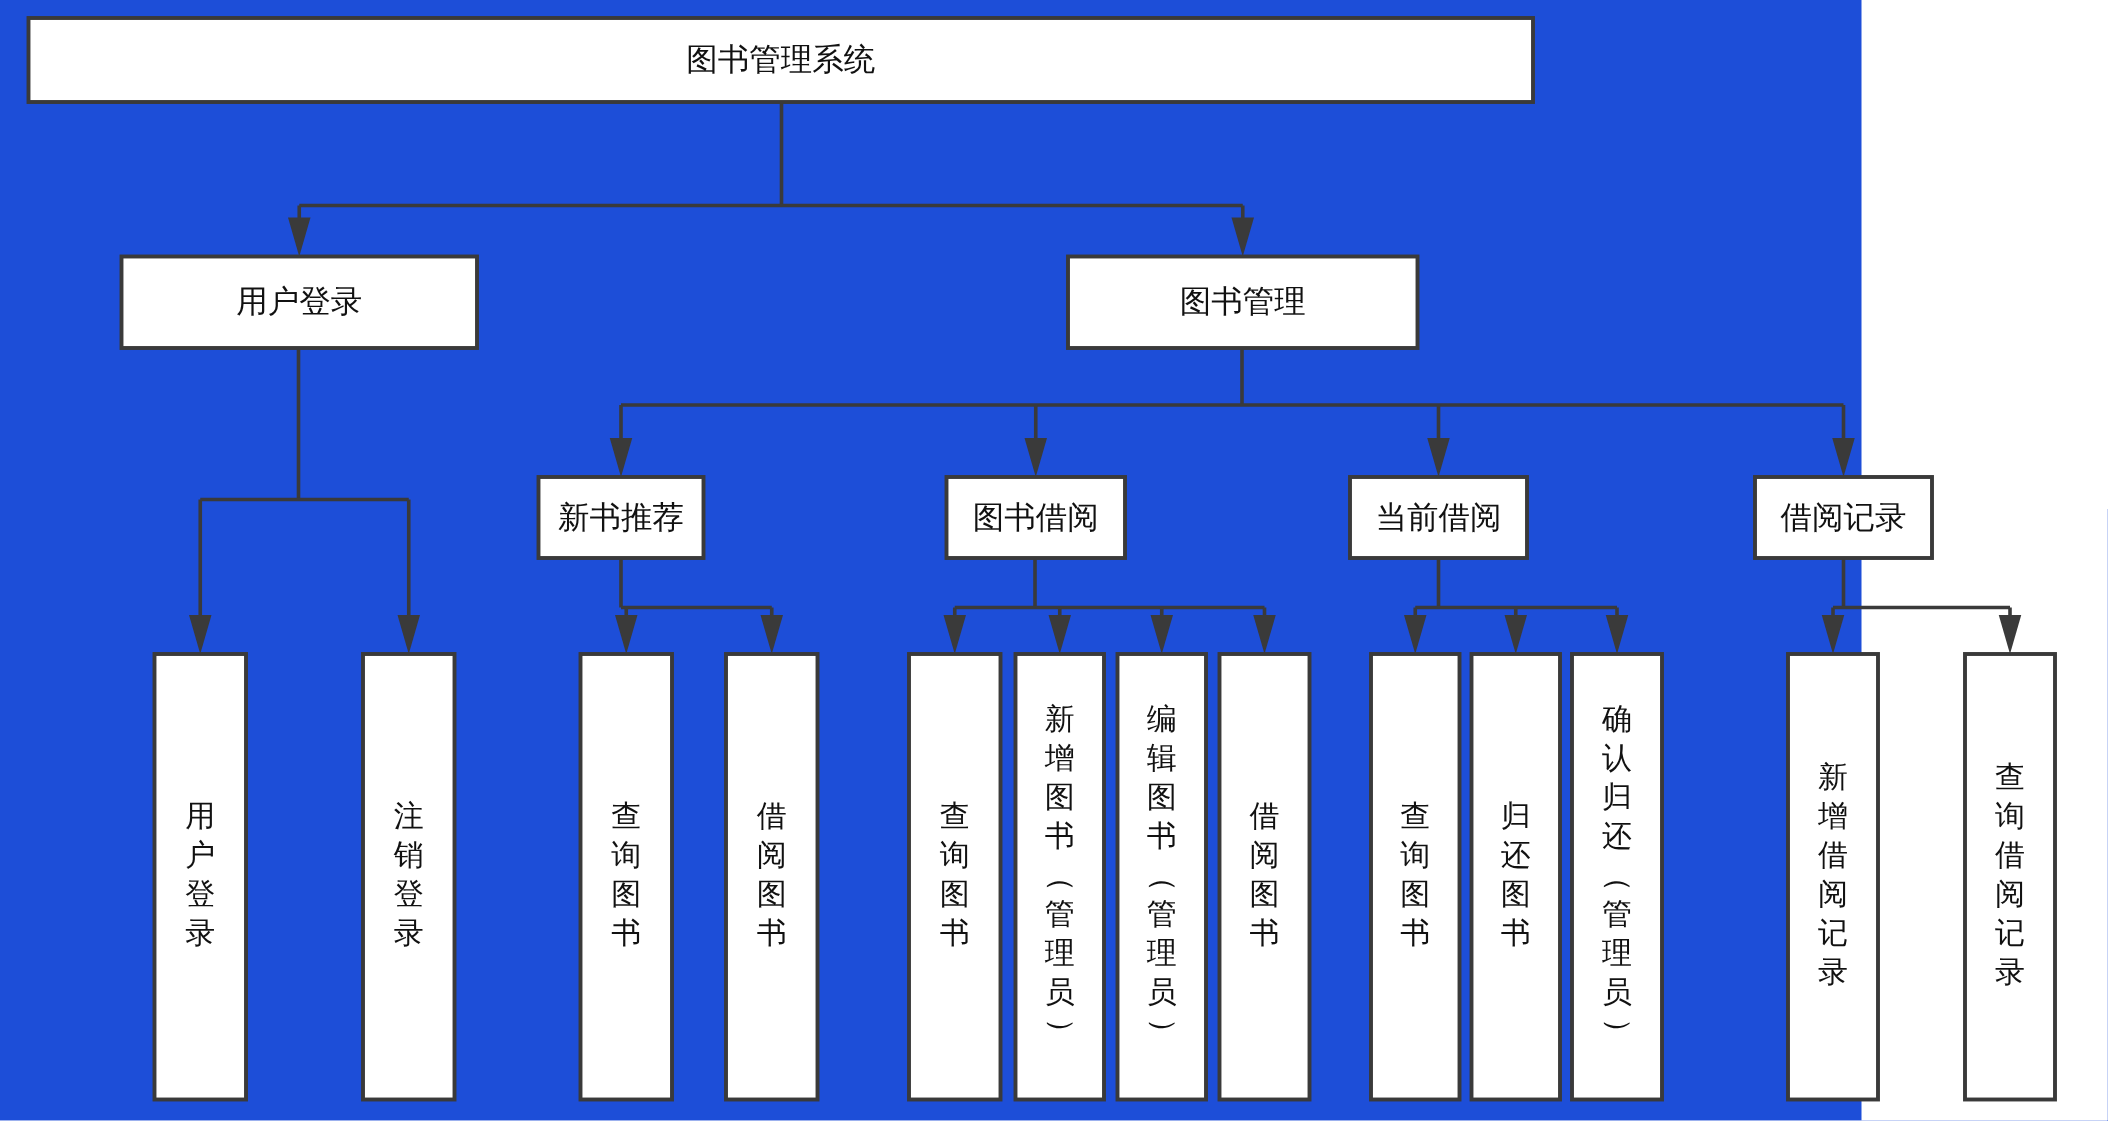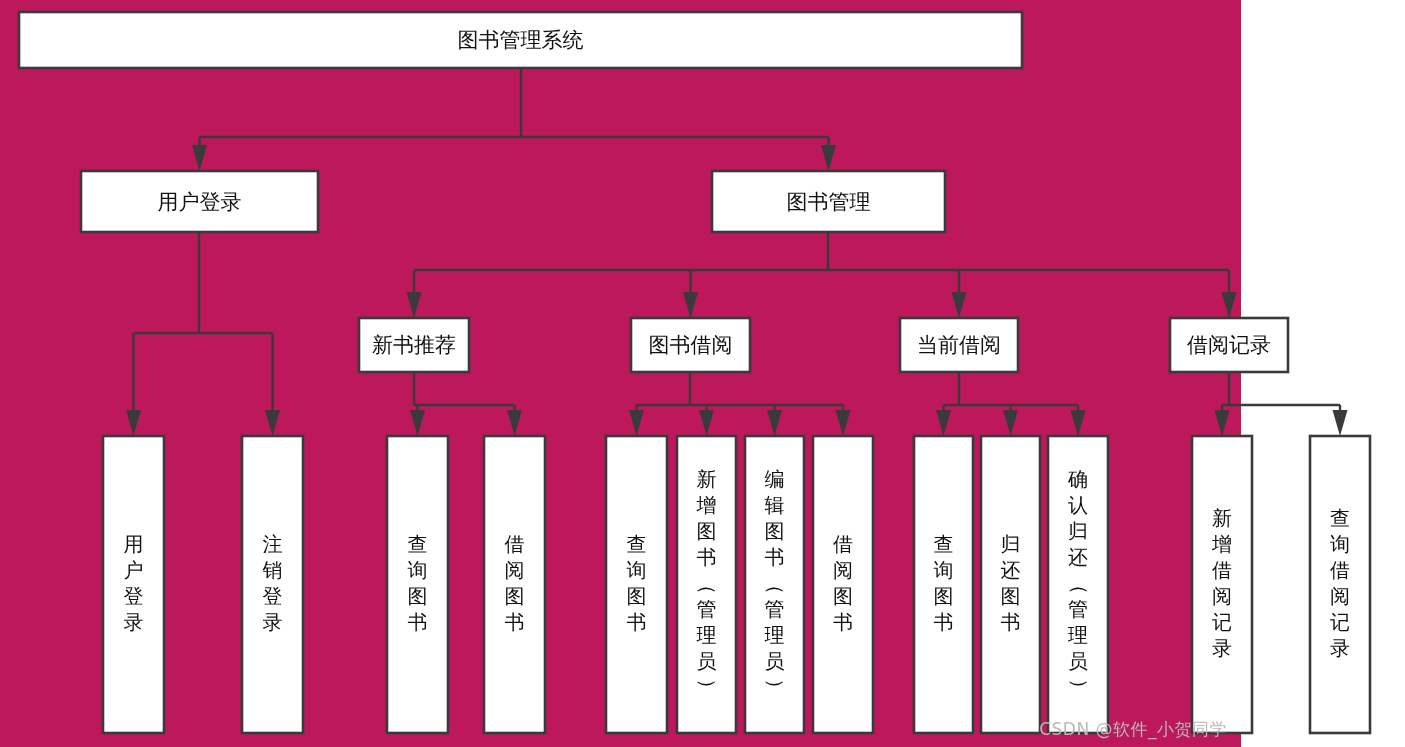--- a/index.html
+++ b/index.html
@@ -10,21 +10,21 @@
   body {
     width: 1405px;
     height: 747px;
     font-family: "DejaVu Sans", "Liberation Sans", sans-serif;
     overflow: hidden;
   }
   #diagram-root {
     position: relative;
     width: 1241px;
     height: 747px;
-    background: #be185d;
+    background: #1d4ed8;
   }
   svg.diagram-canvas {
     position: absolute;
     top: 0;
     left: 0;
     width: 1405px;
     height: 747px;
     display: block;
   }
   .node-box {
@@ -301,14 +301,13 @@
             <text x="1340" y="519.5" class="node-label-v-char">查</text>
             <text x="1340" y="545.5" class="node-label-v-char">询</text>
             <text x="1340" y="571.5" class="node-label-v-char">借</text>
             <text x="1340" y="597.5" class="node-label-v-char">阅</text>
             <text x="1340" y="623.5" class="node-label-v-char">记</text>
             <text x="1340" y="649.5" class="node-label-v-char">录</text>
           </g>
         </g>
       </g>
   </svg>
-  <div class="watermark">CSDN @软件_小贺同学</div>
 </div>
 
 </body></html>

